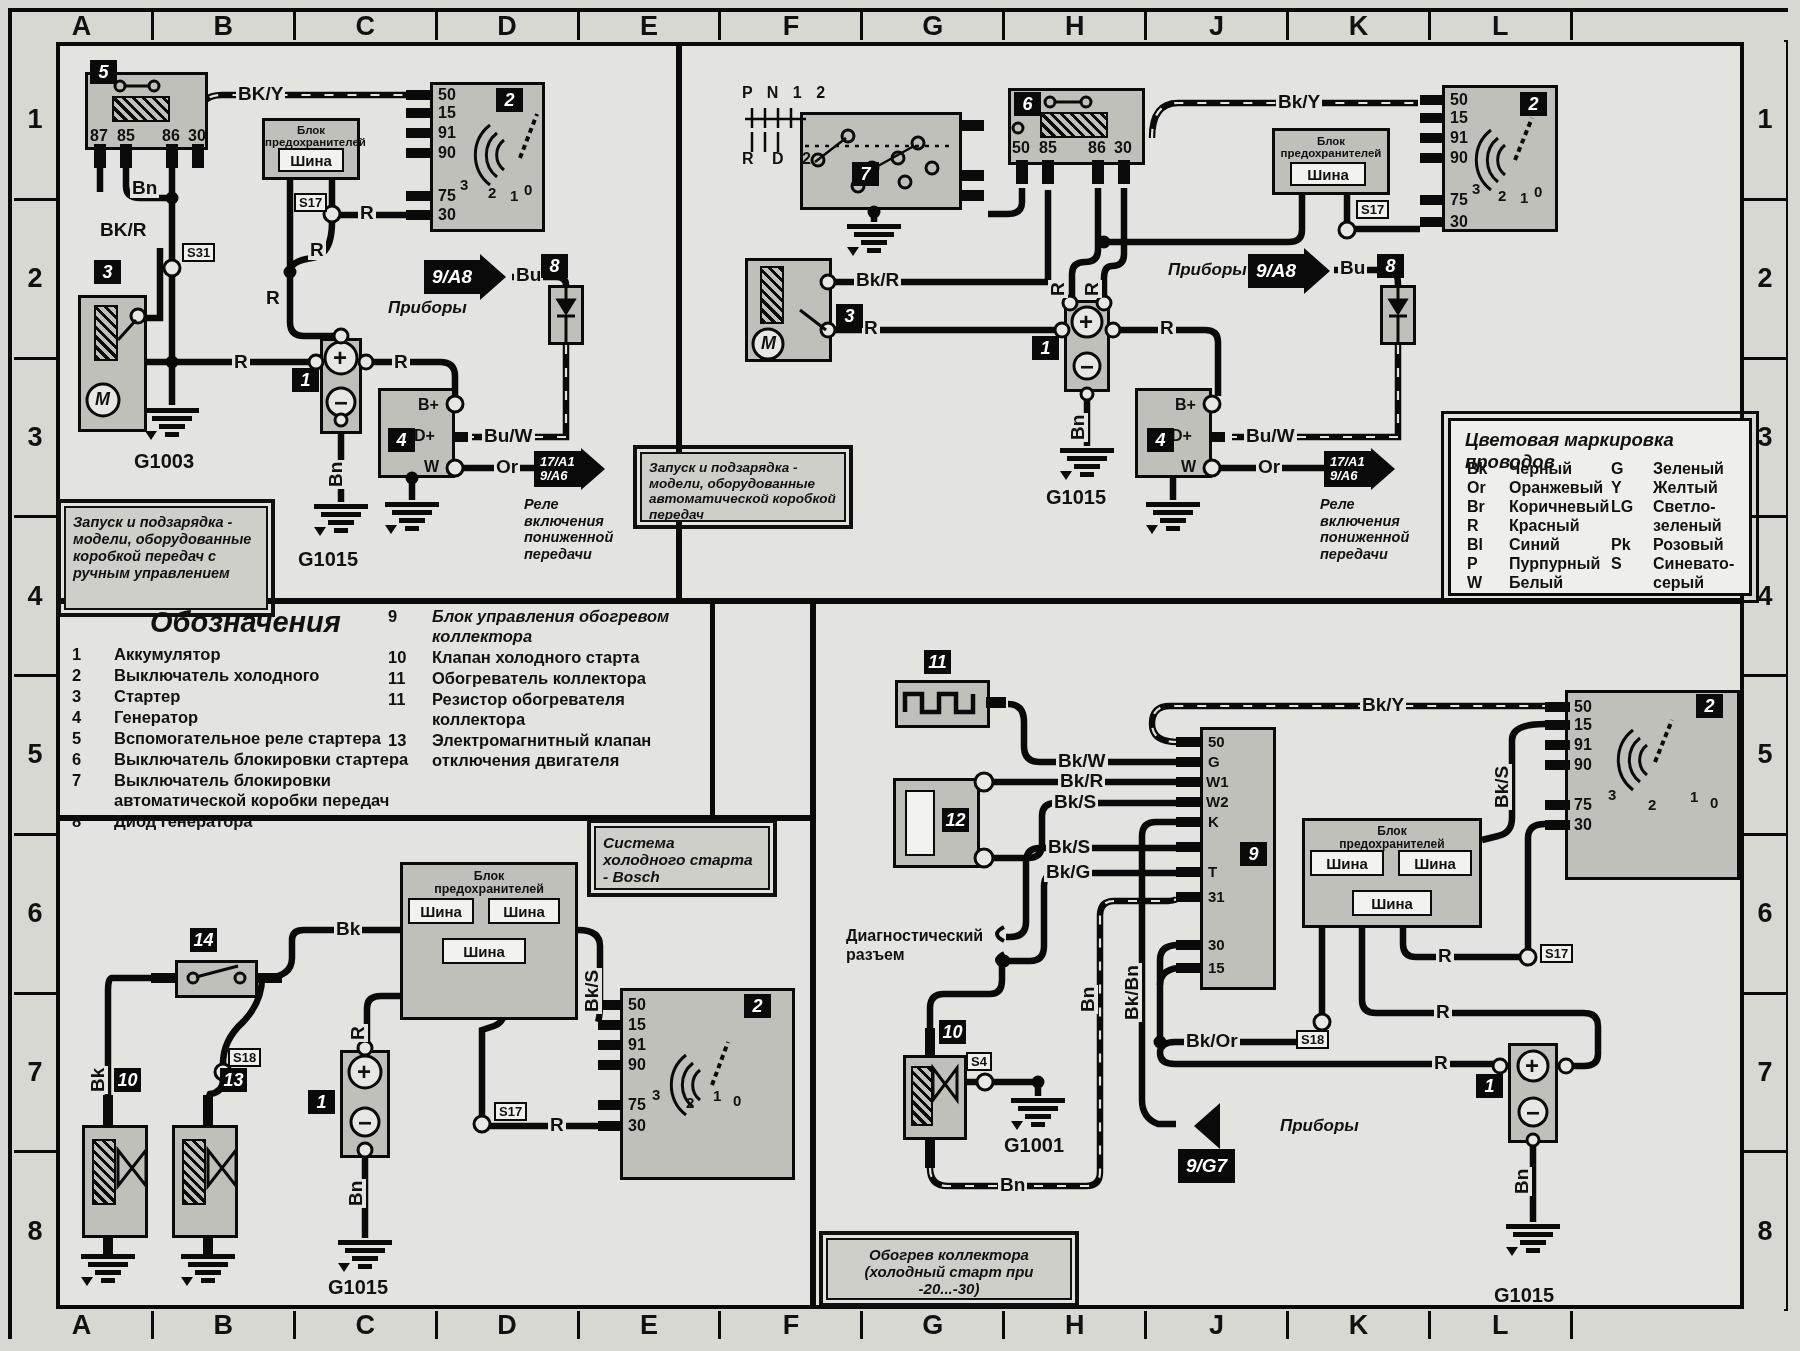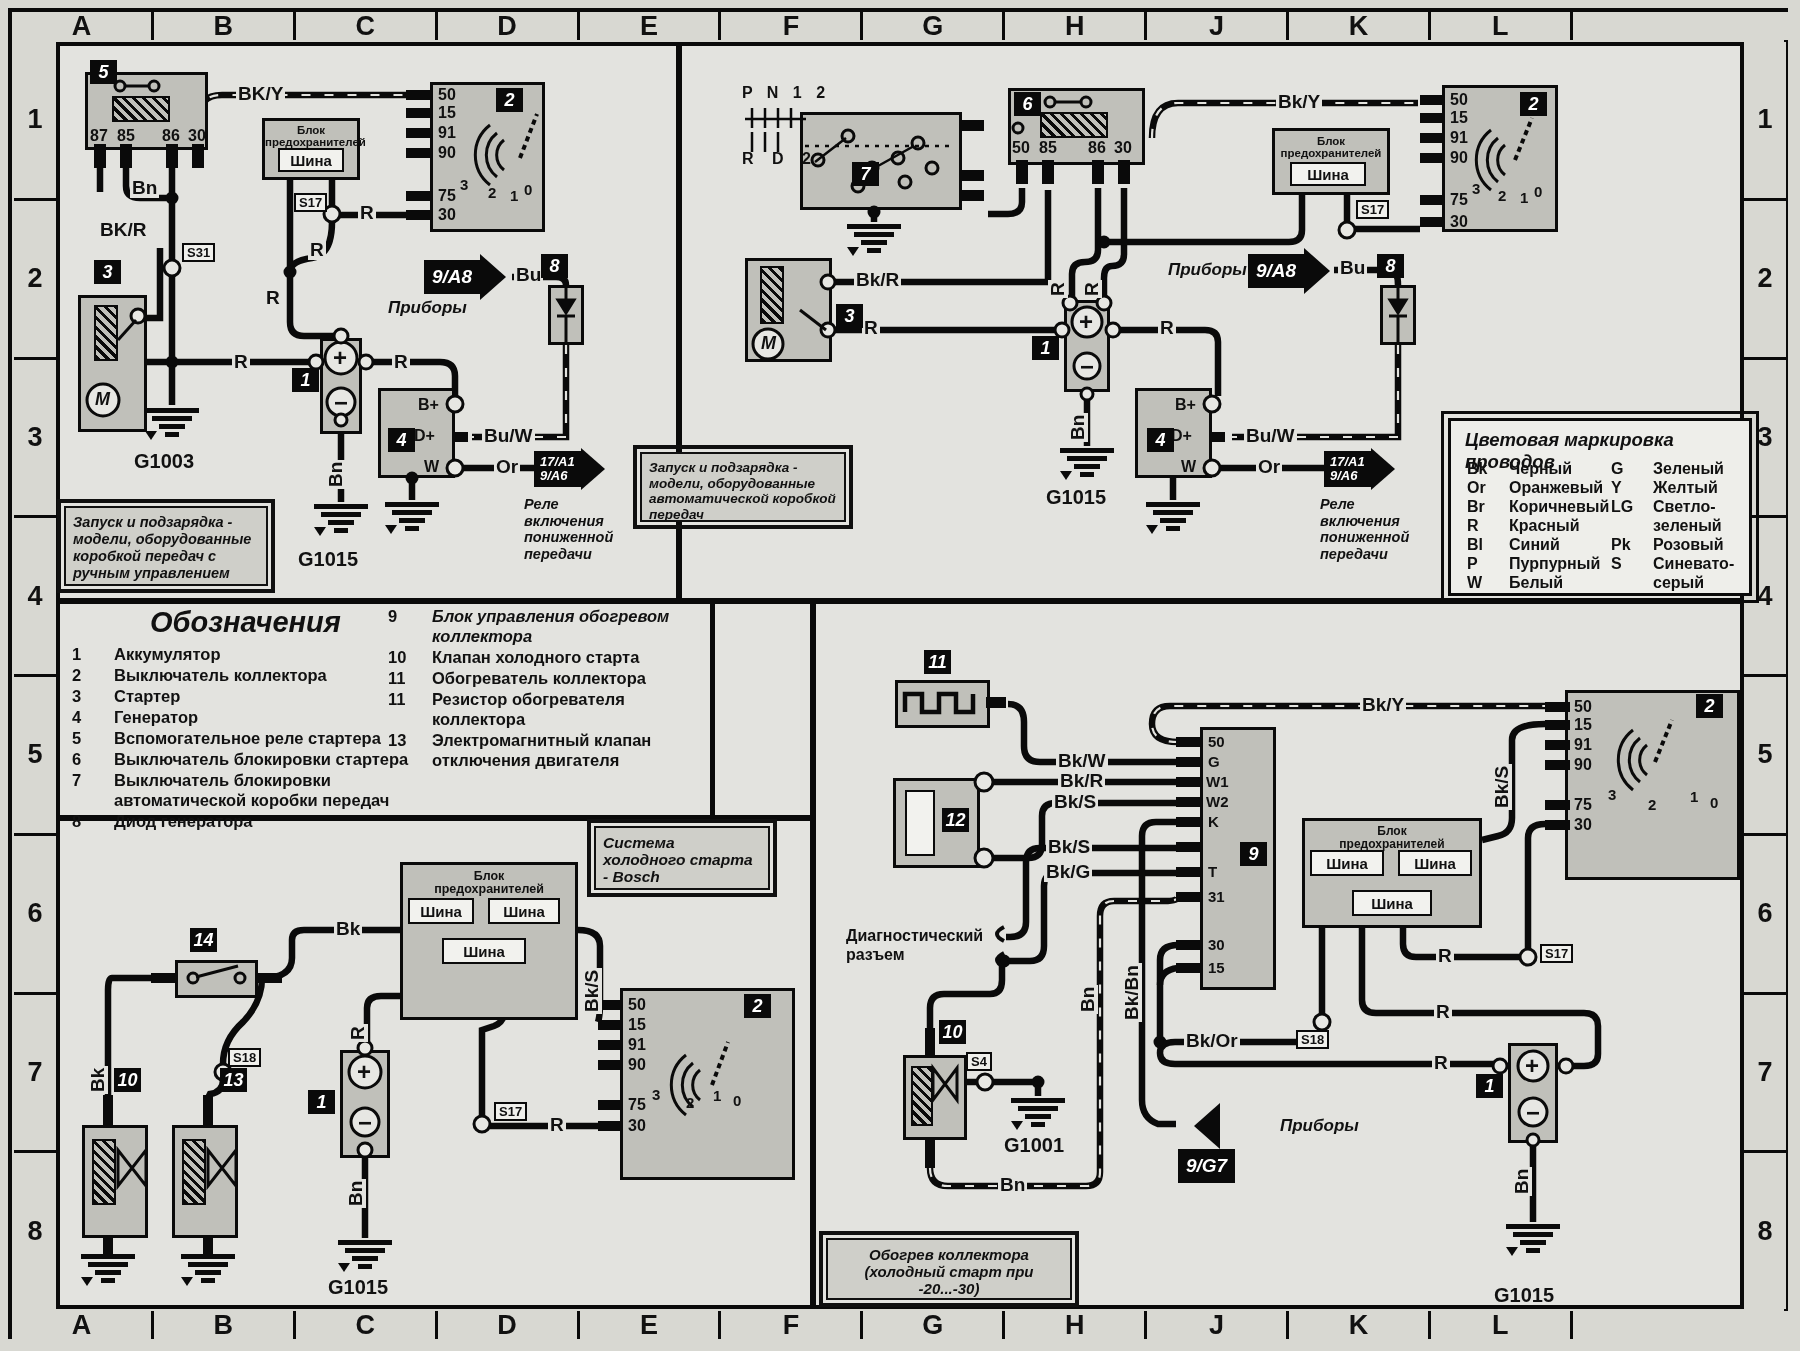--- a/index.html
+++ b/index.html
@@ -600,37 +600,37 @@
       <div>пониженной</div>
       <div>передачи</div>
     </div>
 <div class="arr" style="left:1178px;top:1103px;flex-direction:column;">
       <div class="tipL"></div>
       <div class="abox">9/G7</div>
     </div>
 <div class="it" style="left:1280px;top:1116px;">Приборы</div>
 <div class="it" style="left:846px;top:926px;width:170px;font-size:16px;line-height:19px;font-style:normal;">Диагностический разъем</div>
 
-<div class="cap" style="left:64px;top:506px;width:204px;height:80px;">Запуск и подзарядка - модели, оборудованные коробкой передач с ручным управлением</div>
+<div class="cap" style="left:64px;top:506px;width:204px;height:104px;">Запуск и подзарядка - модели, оборудованные коробкой передач с ручным управлением</div>
 <div class="cap" style="left:594px;top:826px;width:176px;height:64px;font-size:15.5px;">Система холодного старта - Bosch</div>
 <div class="cap" style="left:640px;top:452px;width:206px;height:70px;font-size:13.5px;line-height:15.5px;">Запуск и подзарядка - модели, оборудованные автоматической коробкой передач</div>
 <div class="cap" style="left:826px;top:1238px;width:246px;height:62px;text-align:center;font-size:15px;">
       <div>Обогрев коллектора</div>
       <div>(холодный старт при -20...-30)</div>
     </div>
 
 <div class="it" style="left:150px;top:606px;font-size:29px;">Обозначения</div>
 <div class="lcol" style="left:72px;top:644px;width:400px;">
 <div class="li">
         <span class="ln">1</span>
         <span style="width:352px;">Аккумулятор</span>
       </div>
 <div class="li">
         <span class="ln">2</span>
-        <span style="width:352px;">Выключатель коллектора</span>
+        <span style="width:352px;">Выключатель холодного</span>
       </div>
 <div class="li">
         <span class="ln">3</span>
         <span style="width:352px;">Стартер</span>
       </div>
 <div class="li">
         <span class="ln">4</span>
         <span style="width:352px;">Генератор</span>
       </div>
 <div class="li">

